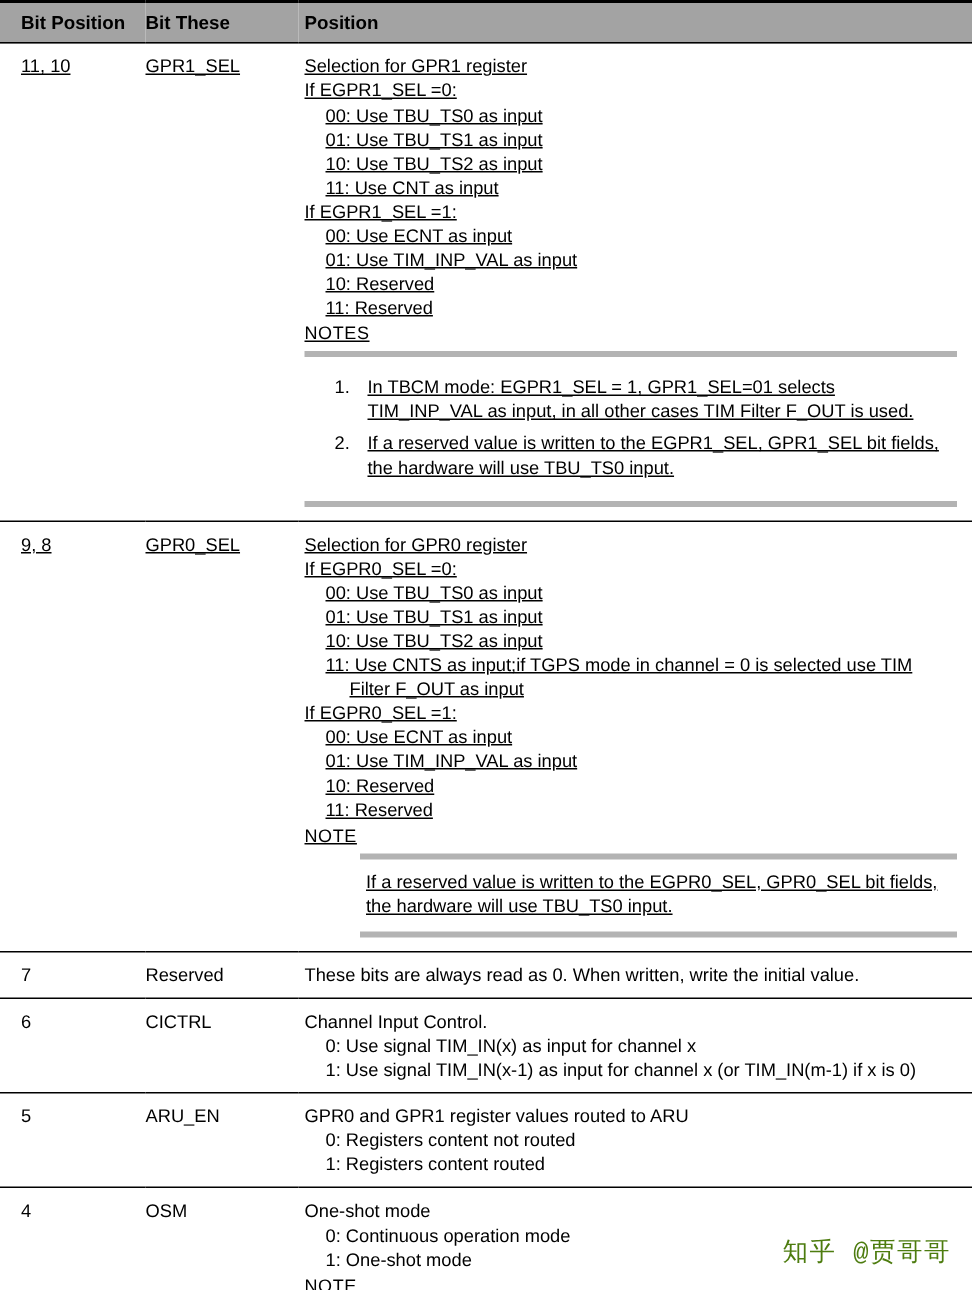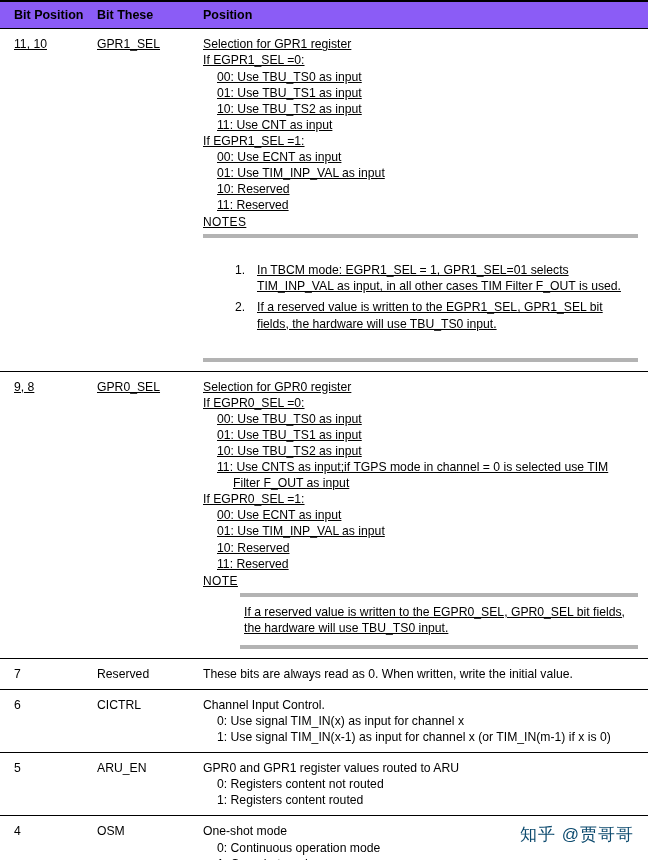--- a/index.html
+++ b/index.html
@@ -29,21 +29,21 @@
     width: 100%;
     border-collapse: collapse;
     table-layout: fixed;
   }
   .col-pos   { width: 97px; }
   .col-name  { width: 102px; }
   .col-func  { width: 449px; }
 
   
   thead tr {
-    background: #8b5cf6;
+    background: #a3a3a3;
   }
   thead th {
     text-align: left;
     font-size: 12.5px;
     font-weight: bold;
     padding: 6px 0 6px 0;
     border-top: 2.5px solid #000;
     border-bottom: 1.6px solid #000;
     vertical-align: bottom;
     line-height: 1.15;
@@ -103,21 +103,21 @@
   .note-box.tight {
     padding: 7px 0 9px 0;
     margin-left: 37px;
   }
   .note-para {
     margin: 0;
     padding-left: 4px;
     max-width: 420px;
   }
   ol.note-items {
-    margin: 16px;
+    margin: 4px;
     padding: 0;
     list-style: none;
     counter-reset: noteitem;
   }
   ol.note-items > li {
     counter-increment: noteitem;
     position: relative;
     padding-left: 38px;
     margin-bottom: 5px;
     max-width: 430px;
@@ -129,23 +129,23 @@
     left: 16px;
     top: 0;
   }
 
   
   .watermark {
     position: absolute;
     right: 14px;
     bottom: 14px;
     font-size: 17px;
-    color: #0c4a6e;
+    color: #4d7c0f;
     letter-spacing: 1px;
-    font-family: Liberation Sans, sans-serif;
+    font-family: Liberation Mono, monospace;
     user-select: none;
     white-space: nowrap;
   }
 </style>
 </head>
 <body>
 
 <div class="sheet">
 
   <table class="reg-table">

